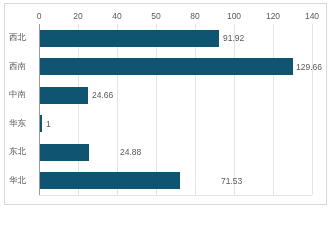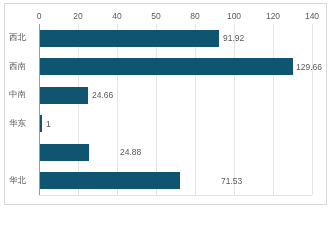--- a/index.html
+++ b/index.html
@@ -173,20 +173,21 @@
         <span class="bar-value" style="left:87px;text-align:center;">24.66</span>
       </div>
 
       <div class="row" style="top:85.5px;">
         <span class="cat-label">华东</span>
         <div class="bar" style="width:2px;"></div>
         <span class="bar-value" style="left:41px;">1</span>
       </div>
 
       <div class="row" style="top:114px;">
+        <span class="cat-label">东北</span>
         <div class="bar" style="width:48.5px;"></div>
         <span class="bar-value" style="left:87px;margin-left:28px;">24.88</span>
       </div>
 
       <div class="row" style="top:142.5px;">
         <span class="cat-label">华北</span>
         <div class="bar" style="width:139.5px;"></div>
         <span class="bar-value" style="left:192px;margin-left:24px;">71.53</span>
       </div>
 

